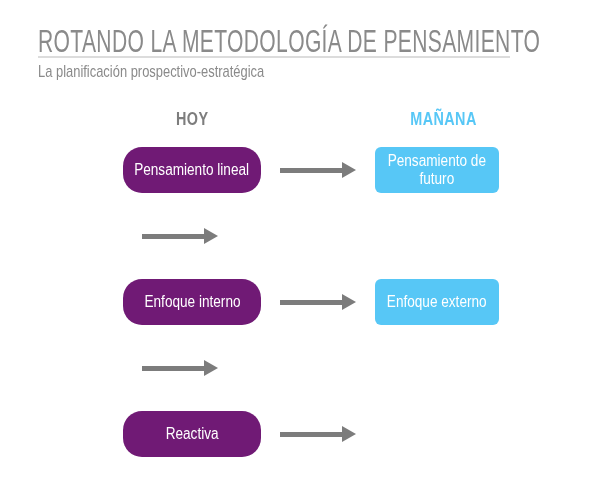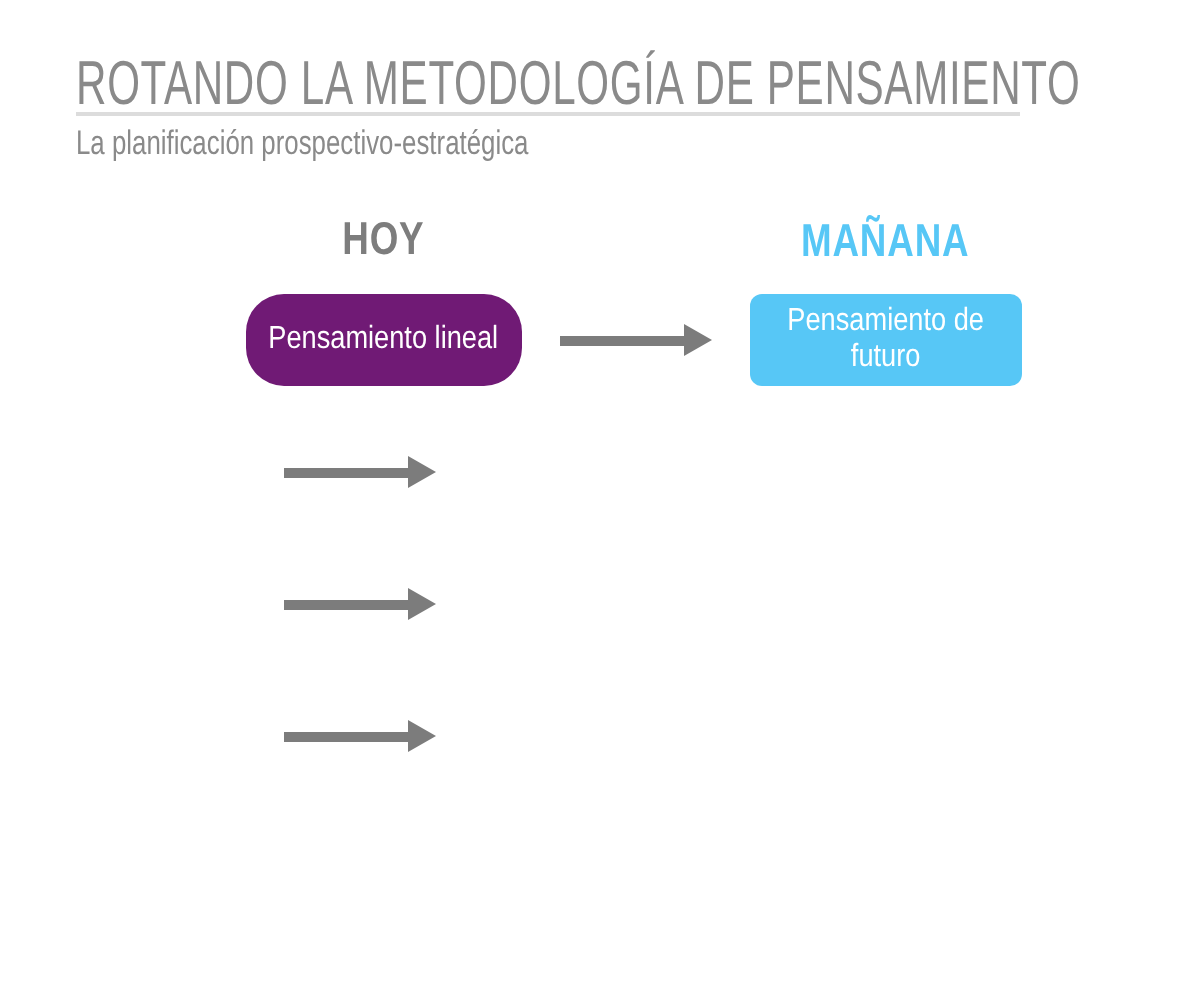--- a/index.html
+++ b/index.html
@@ -18,35 +18,35 @@
     position:absolute;left:20px;top:56px;width:472px;height:2px;background:#dcdcdc;
   }
   .subtitle{
     position:absolute;left:20px;top:62px;white-space:nowrap;
     font-size:17px;font-weight:400;color:#8a8a8a;
     transform:scaleX(0.76);transform-origin:0 50%;
   }
   
   .col-head{
     position:absolute;top:104px;height:30px;display:flex;align-items:center;justify-content:center;
-    font-size:23px;font-weight:700;letter-spacing:0.5px;
+    font-size:18px;font-weight:700;letter-spacing:0.5px;
   }
   .col-head .cond{display:inline-block;transform:scaleX(0.8);white-space:nowrap;}
   .col-head.today{left:105px;width:138px;color:#7d7d7d;}
-  .col-head.tomorrow{left:357px;width:136px;color:#57c7f6;align-items:flex-end;}
+  .col-head.tomorrow{left:357px;width:136px;color:#57c7f6;}
   
   .rows{position:absolute;left:105px;top:147px;}
   .row{display:flex;align-items:center;height:46px;margin-bottom:20px;}
   .box{
     height:46px;border-radius:6px;display:flex;align-items:center;justify-content:center;
     color:#ffffff;font-size:16px;line-height:1.15;text-align:center;
   }
   .box .cond{display:inline-block;transform:scaleX(0.85);white-space:pre-line;}
   .box.today{width:138px;background:#701a75;border-radius:19px;}
-  .box.tomorrow{width:136px;background:#57c7f6;}
+  .box.tomorrow{width:124px;background:#57c7f6;}
   .arrow-cell{width:114px;display:flex;align-items:center;justify-content:center;}
   .arrow{display:flex;align-items:center;}
   .arrow .shaft{width:62px;height:5px;background:#7c7c7c;}
   .arrow .head{
     width:0;height:0;border-top:8px solid transparent;border-bottom:8px solid transparent;
     border-left:14px solid #7c7c7c;
   }
 </style>
 </head>
 <body>
@@ -84,33 +84,50 @@
 
     <div class="row">
       <div class="arrow-cell">
         <div class="arrow">
           <div class="shaft"></div>
           <div class="head"></div>
         </div>
       </div>
     </div>
 
-
     <div class="row">
+      <div class="box today">
+        <span class="cond">Enfoque interno</span>
+      </div>
       <div class="arrow-cell">
         <div class="arrow">
           <div class="shaft"></div>
           <div class="head"></div>
         </div>
+      </div>
+      <div class="box tomorrow">
+        <span class="cond">Enfoque externo</span>
       </div>
     </div>
 
     <div class="row">
       <div class="arrow-cell">
         <div class="arrow">
           <div class="shaft"></div>
           <div class="head"></div>
         </div>
       </div>
     </div>
 
+    <div class="row">
+      <div class="box today">
+        <span class="cond">Reactiva</span>
+      </div>
+      <div class="arrow-cell">
+        <div class="arrow">
+          <div class="shaft"></div>
+          <div class="head"></div>
+        </div>
+      </div>
+    </div>
+
   </div>
 </div>
 
 </body></html>

